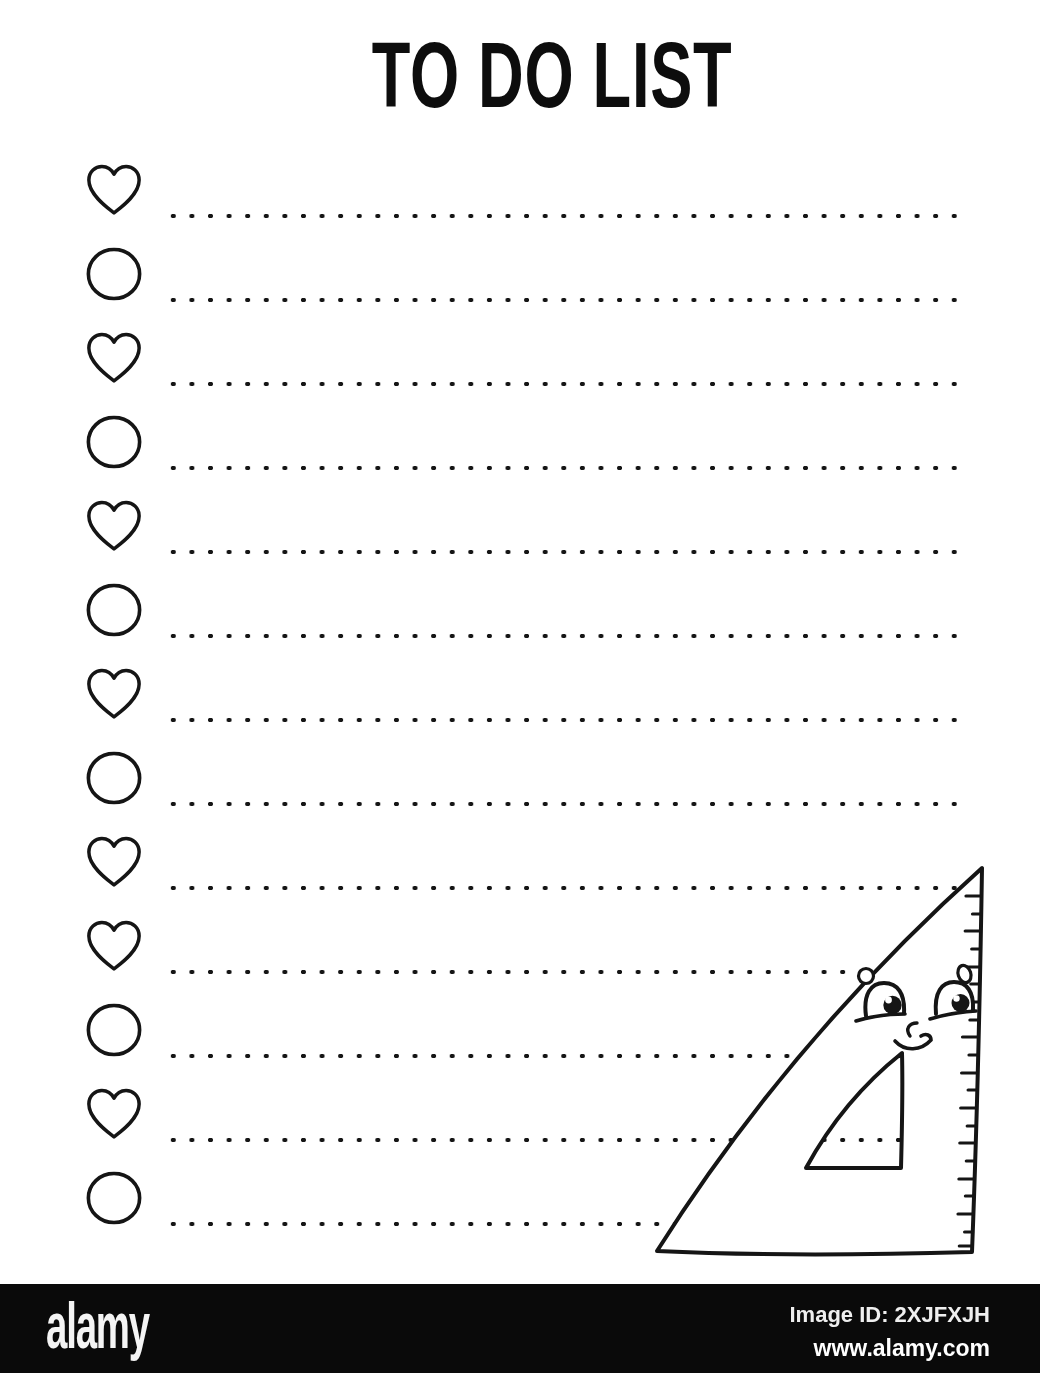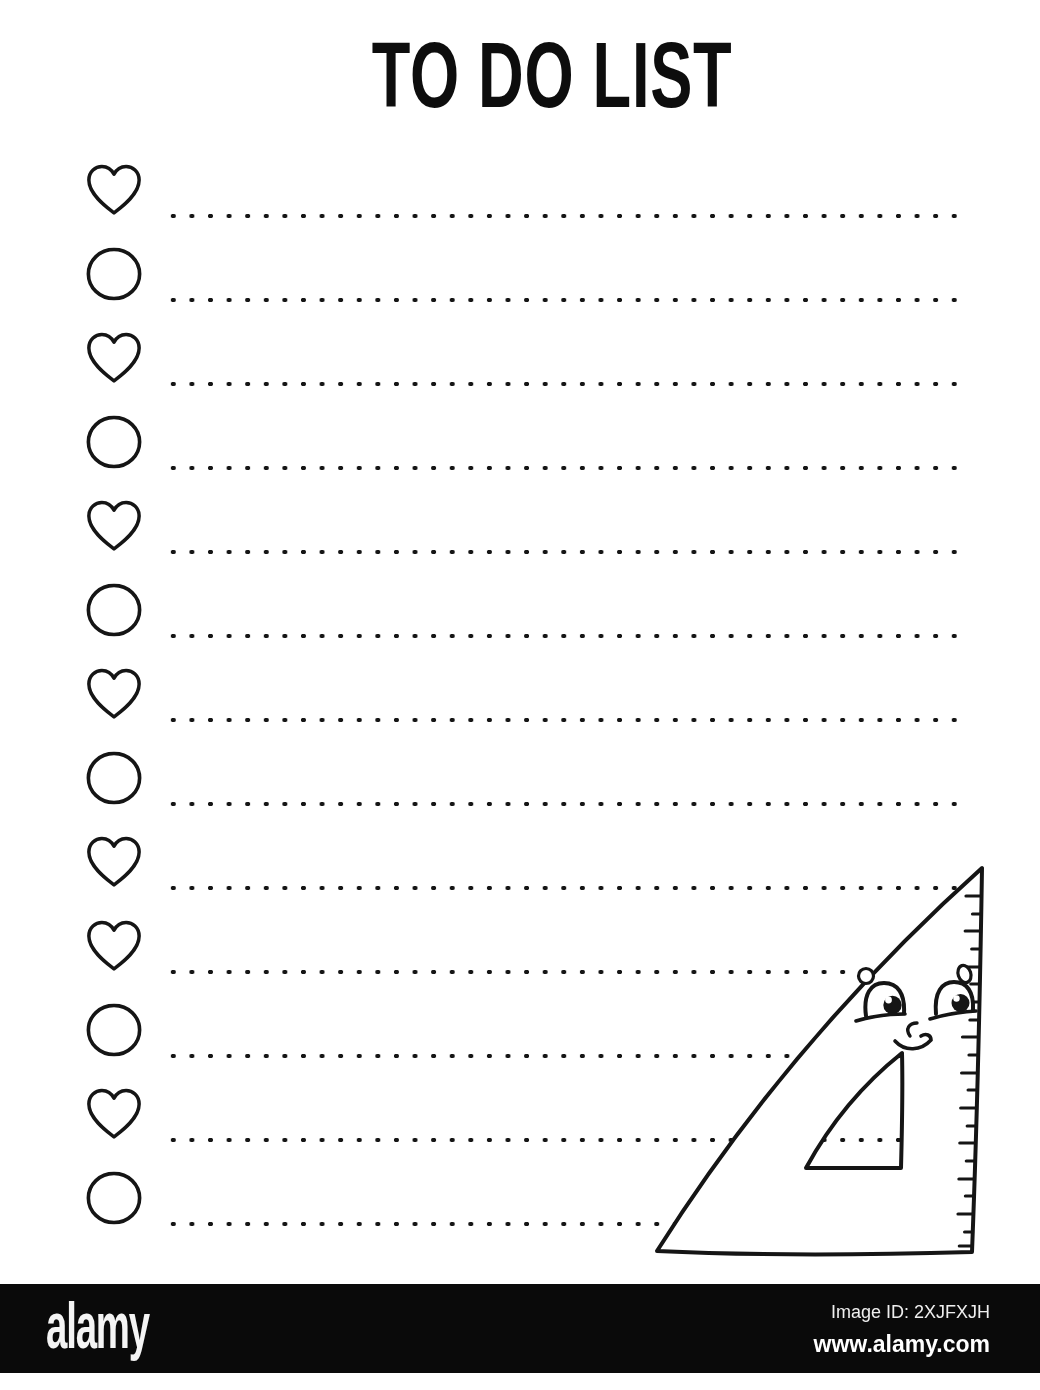--- a/index.html
+++ b/index.html
@@ -71,21 +71,21 @@
     font-weight:bold;
     letter-spacing:-2px;
     color:#f4f4f4;
     transform:scaleX(0.60);
     transform-origin:left center;
   }
   .wm-right{
     position:absolute;right:50px;top:18px;
     text-align:right;color:#fff;
   }
-  .wm-id{font-size:18px;font-weight:400;line-height:1.2;color:#efefef;}
+  .wm-id{font-size:22px;font-weight:700;line-height:1.2;color:#efefef;}
   .wm-url{font-size:23px;font-weight:bold;line-height:1.2;margin-top:7px;color:#fff;margin-left:25px;}
 </style>
 </head>
 <body>
 
 <div class="page">
 
   <svg width="0" height="0" style="position:absolute" aria-hidden="true">
     <defs>
       <symbol id="icon-heart" viewBox="0 0 24 22">

